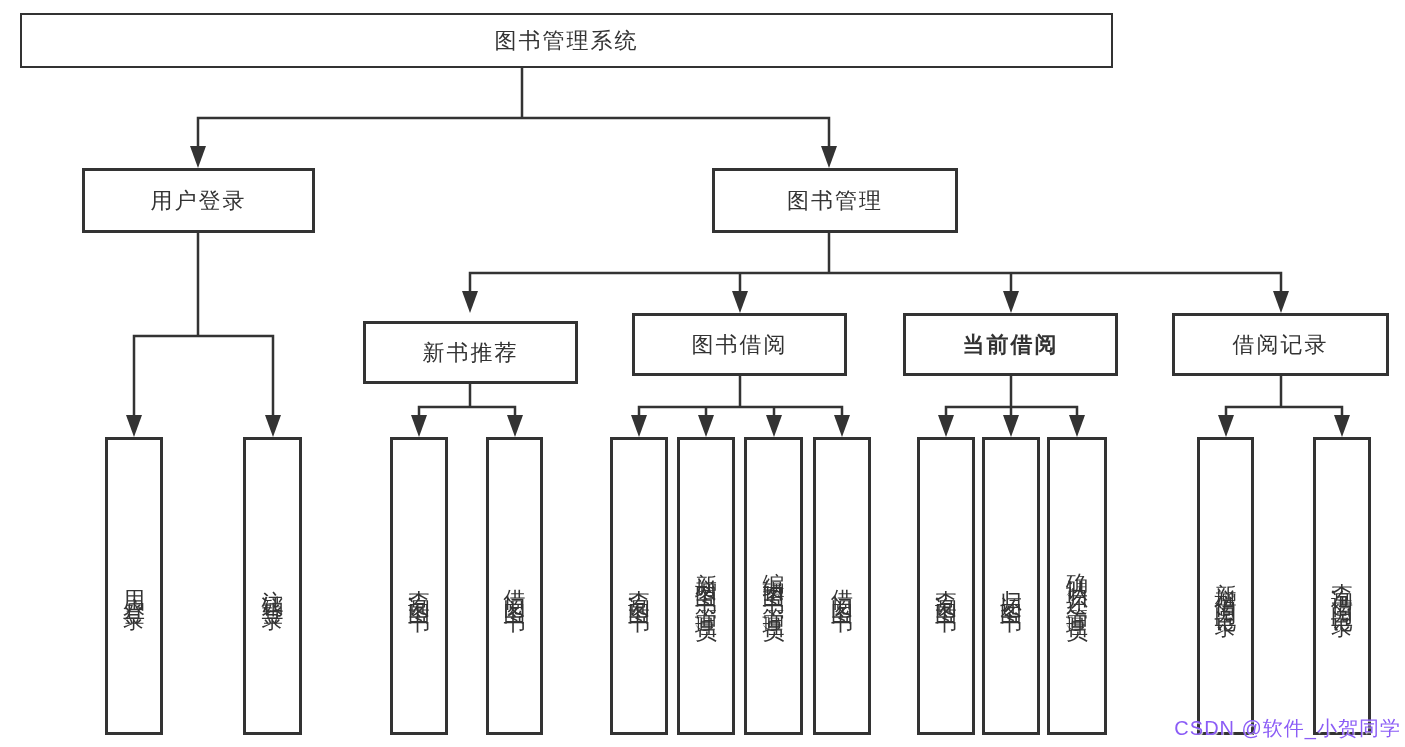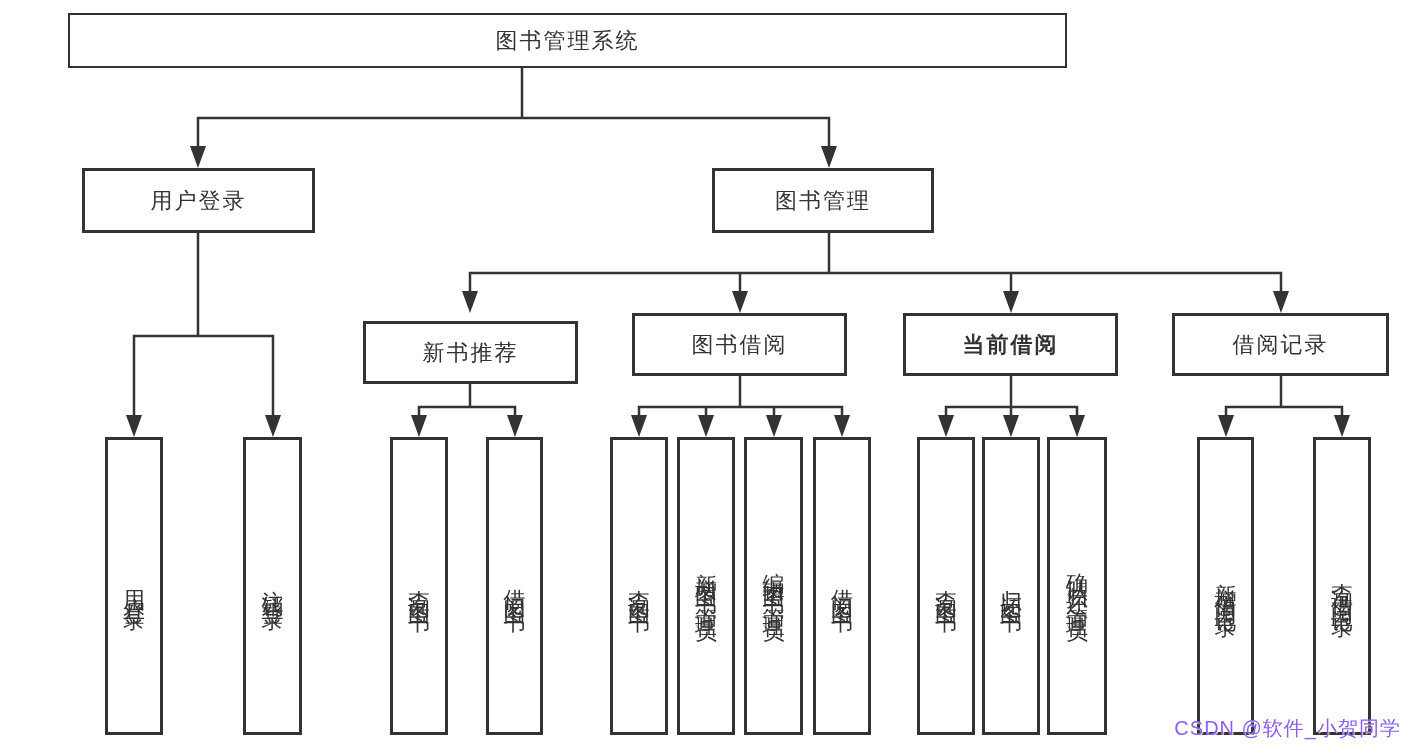--- a/index.html
+++ b/index.html
@@ -129,28 +129,28 @@
       <polygon points="1069,415 1085,415 1077,437"></polygon>
     </g>
 
     <g>
       <path d="M1281,376 V407 M1226,407 H1342 M1226,407 V418 M1342,407 V418"></path>
       <polygon points="1218,415 1234,415 1226,437"></polygon>
       <polygon points="1334,415 1350,415 1342,437"></polygon>
     </g>
   </svg>
 
-  <div class="node root" style="left:20px; top:13px; width:999px; height:55px;margin-left:48px;">
+  <div class="node root" style="left:20px; top:13px; width:1093px; height:55px;">
     <span>图书管理系统</span>
   </div>
 
   <div class="node" style="left:82px; top:168px; width:233px; height:65px;">
     <span>用户登录</span>
   </div>
-  <div class="node" style="left:712px; top:168px; width:222px; height:65px;text-align:right;">
+  <div class="node" style="left:712px; top:168px; width:246px; height:65px;text-align:right;">
     <span>图书管理</span>
   </div>
 
   <div class="node" style="left:363px; top:313px; width:215px; height:63px;margin-top:8px;">
     <span>新书推荐</span>
   </div>
   <div class="node" style="left:632px; top:313px; width:215px; height:63px;">
     <span>图书借阅</span>
   </div>
   <div class="node" style="left:903px; top:313px; width:215px; height:63px;font-weight:bold;">

